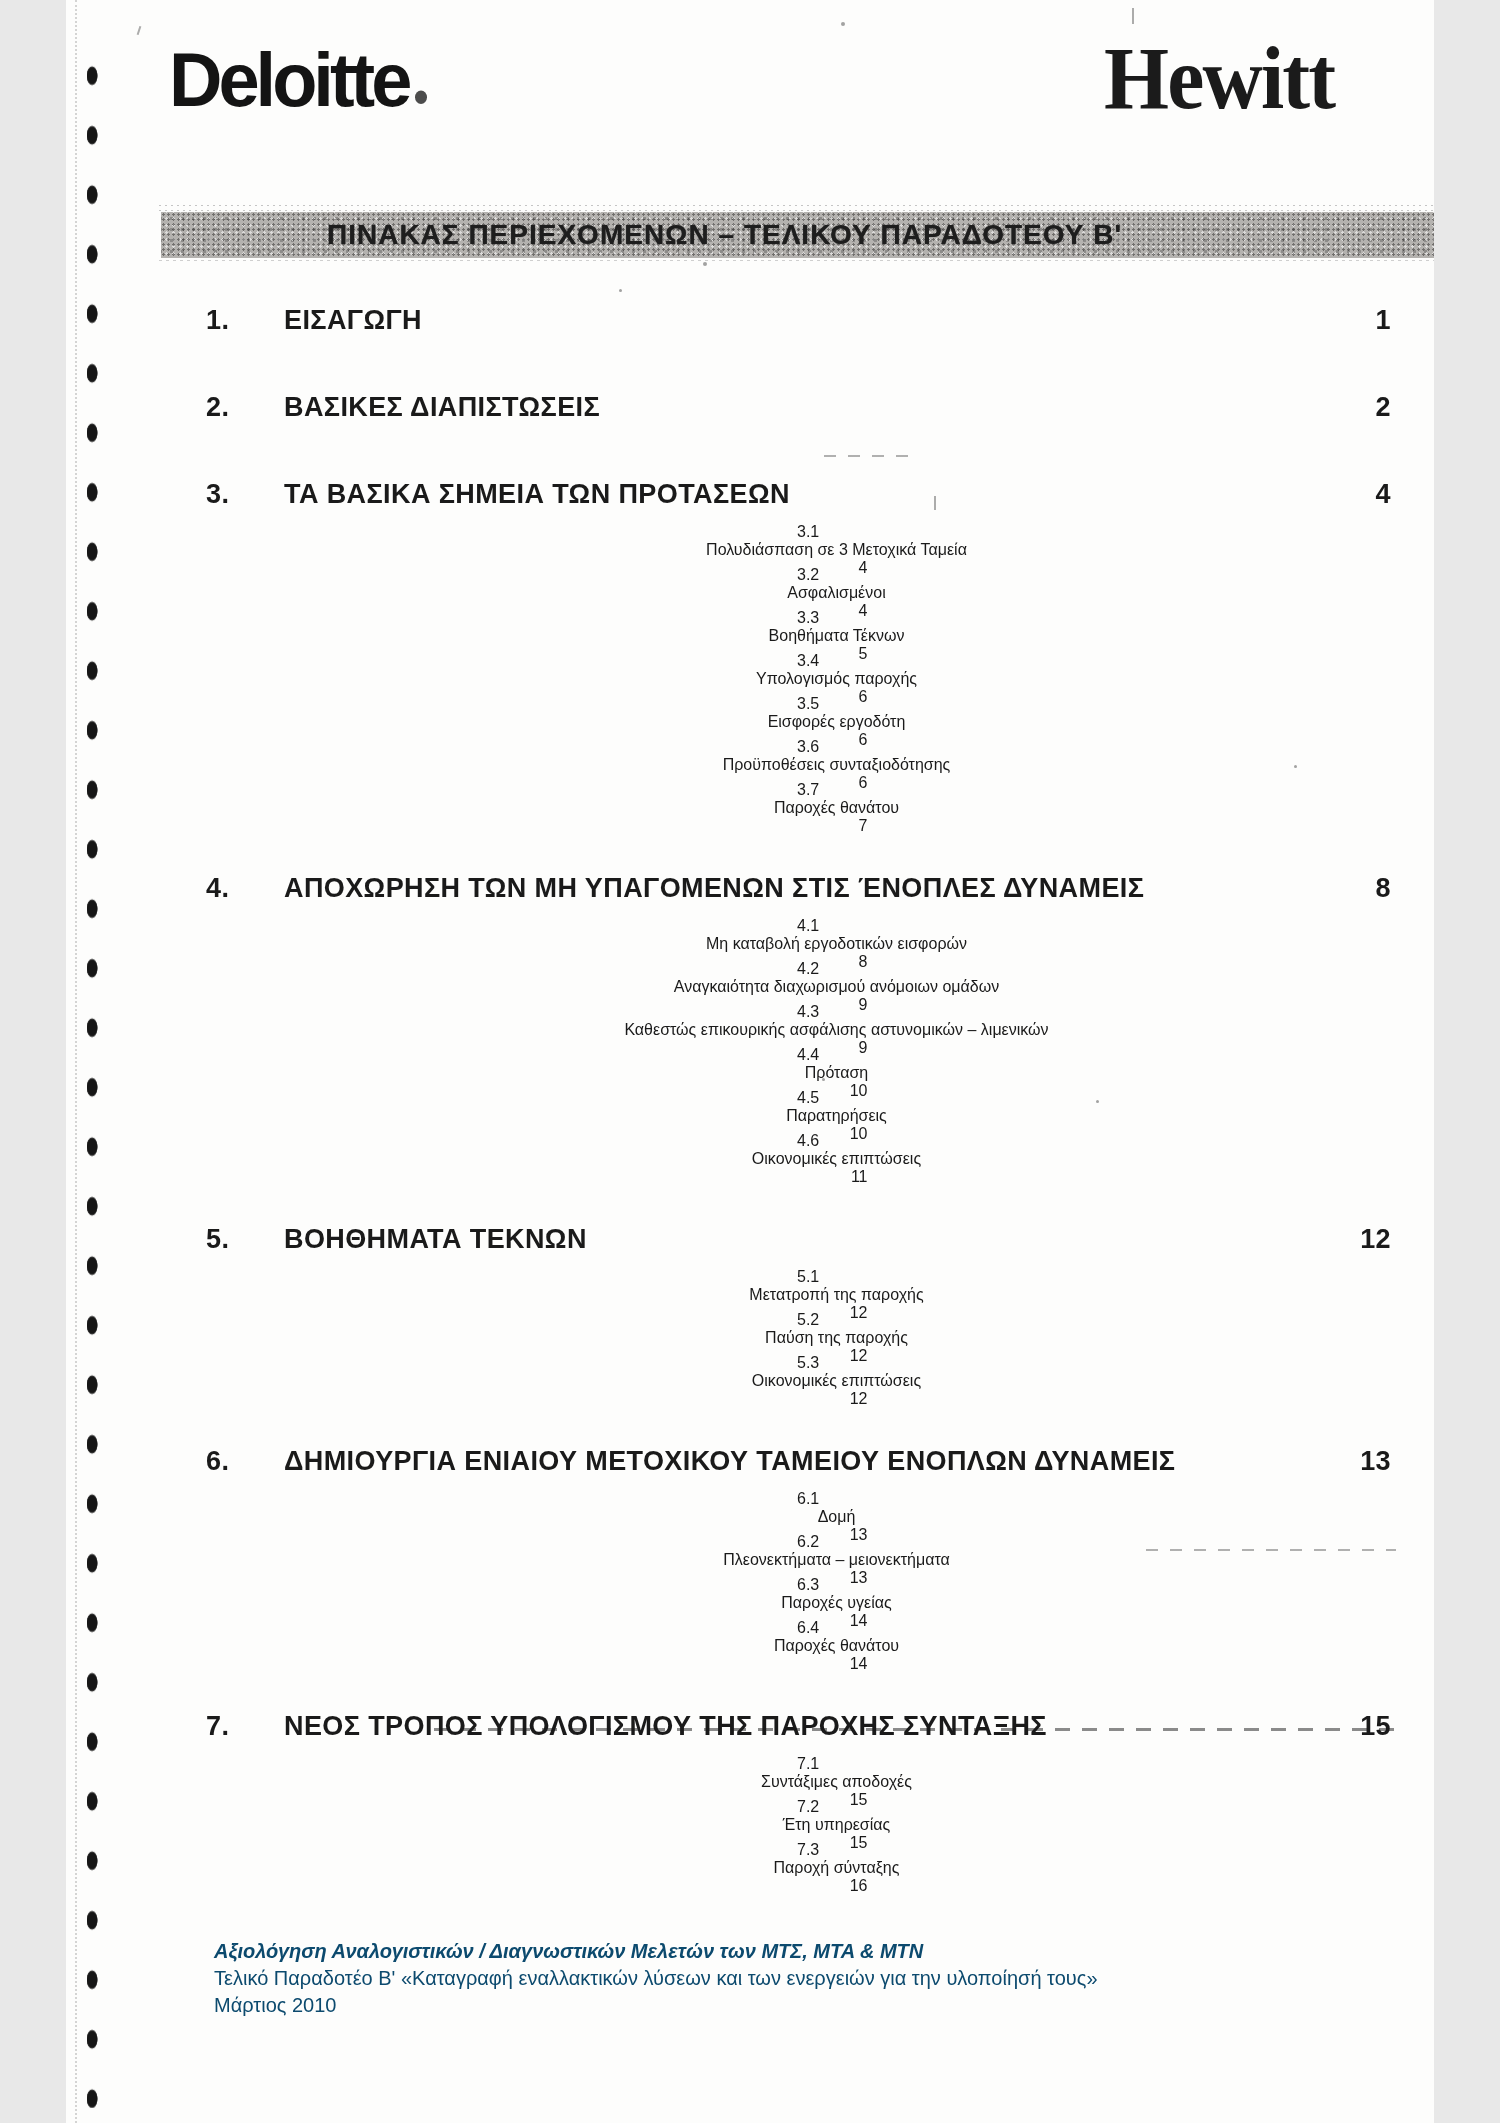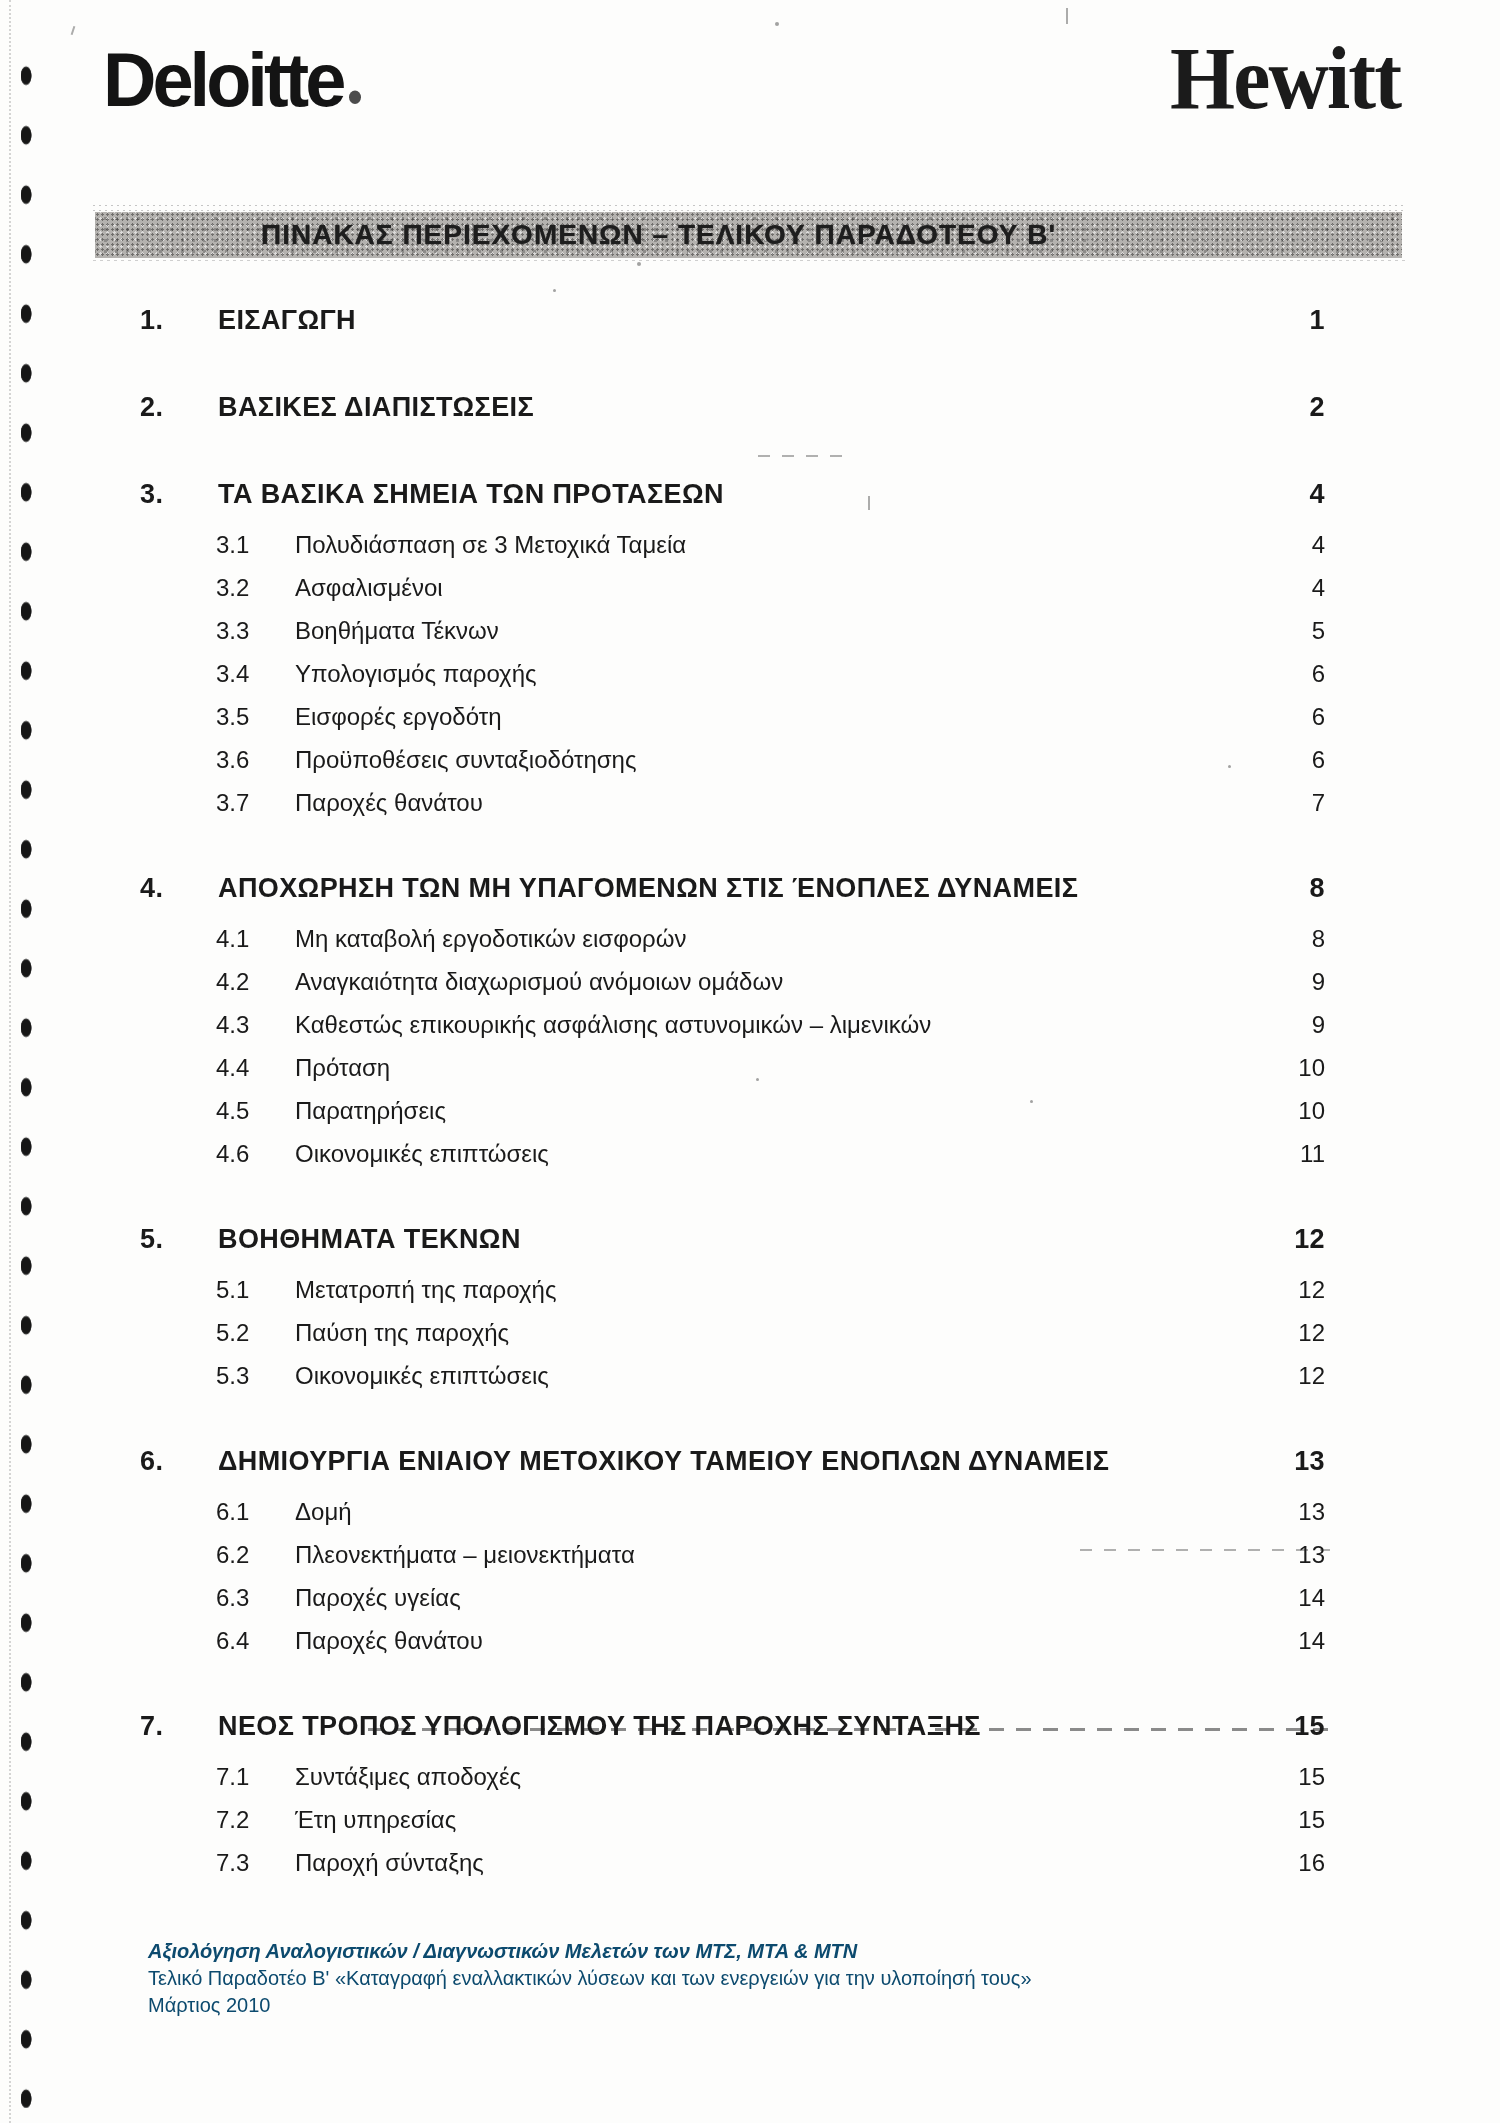--- a/index.html
+++ b/index.html
@@ -1,17 +1,17 @@
 <!DOCTYPE html>
 <html lang="el"><head>
 <meta charset="utf-8">
 <style>
   html,body{margin:0;padding:0;background:#e8e8e8;}
   .page{
-    position:relative;width:1500px;height:2123px;margin:0 auto;
+    position:relative;width:1368px;height:2123px;margin:0 auto;
     background:#fdfdfc;overflow:hidden;
     font-family:"Liberation Sans",sans-serif;color:#1a1a1a;
   }
   
   .edge-line{position:absolute;left:9px;top:0;height:100%;width:0;
     border-left:2px dotted rgba(70,70,70,.22);}
   .binding-strip{
     position:absolute;left:18px;top:46px;width:18px;height:2062px;
     background-image:
       linear-gradient(90deg,#fdfdfc 0 3px,rgba(255,255,255,0) 3px),
@@ -56,21 +56,21 @@
     background-image:radial-gradient(rgba(0,0,0,.18) 1px,transparent 1.3px);background-size:7px 5px;}
   
   .toc{position:absolute;left:140px;top:298px;width:1185px;}
   .row{display:flex;align-items:center;height:43px;}
   .row .num{flex:none;width:78px;}
   .row .label{flex:1;white-space:nowrap;overflow:visible;}
   .row .pg{flex:none;min-width:62px;text-align:right;}
   .row.l1{height:45px;margin-top:42px;font-weight:700;font-size:27px;letter-spacing:.4px;}
   .row.l1:first-child{margin-top:0;}
   .row.l1 .pg{font-weight:700;}
-  .row.l2{font-size:24px;padding-left:76px;font-weight:400;}
+  .row.l2{font-size:16px;padding-left:76px;font-weight:400;flex-direction:column;}
   .row.l2 .num{width:79px;}
   .row.l2 .pg{font-weight:400;}
   .row.l1 + .row.l2{margin-top:6px;}
   
   .row.strike .label{position:relative;}
   .row.strike .label::after{
     content:"";position:absolute;left:150px;right:-70px;top:56%;height:3px;
     background:repeating-linear-gradient(90deg,rgba(25,25,25,.5) 0 15px,rgba(25,25,25,0) 15px 27px);
   }
   

